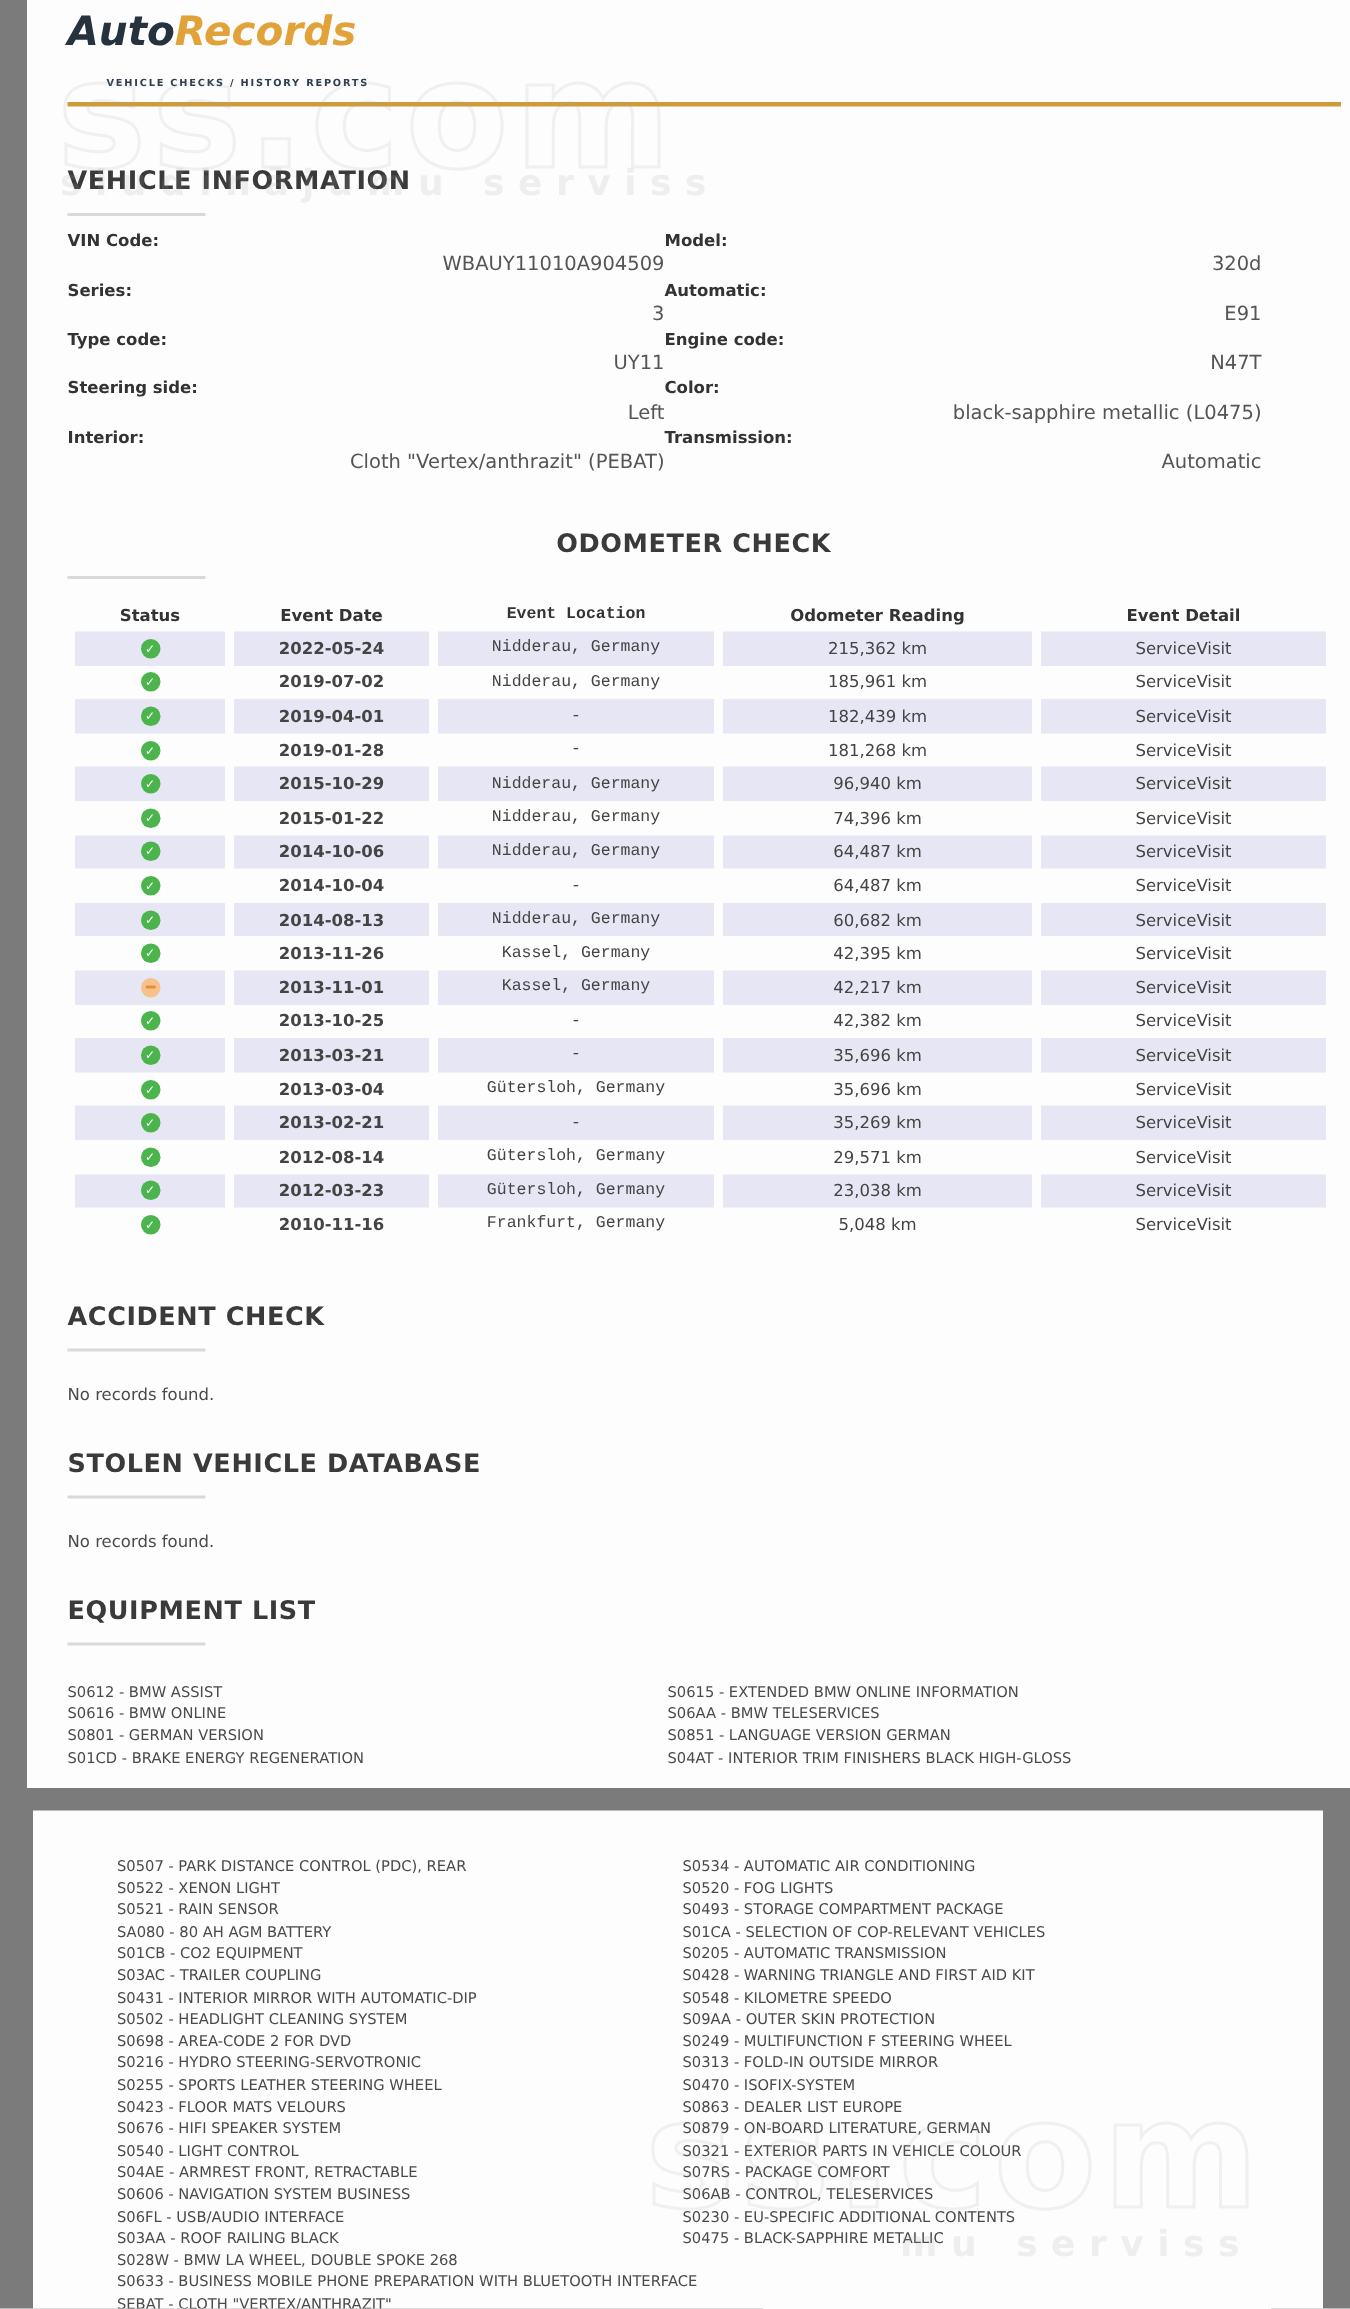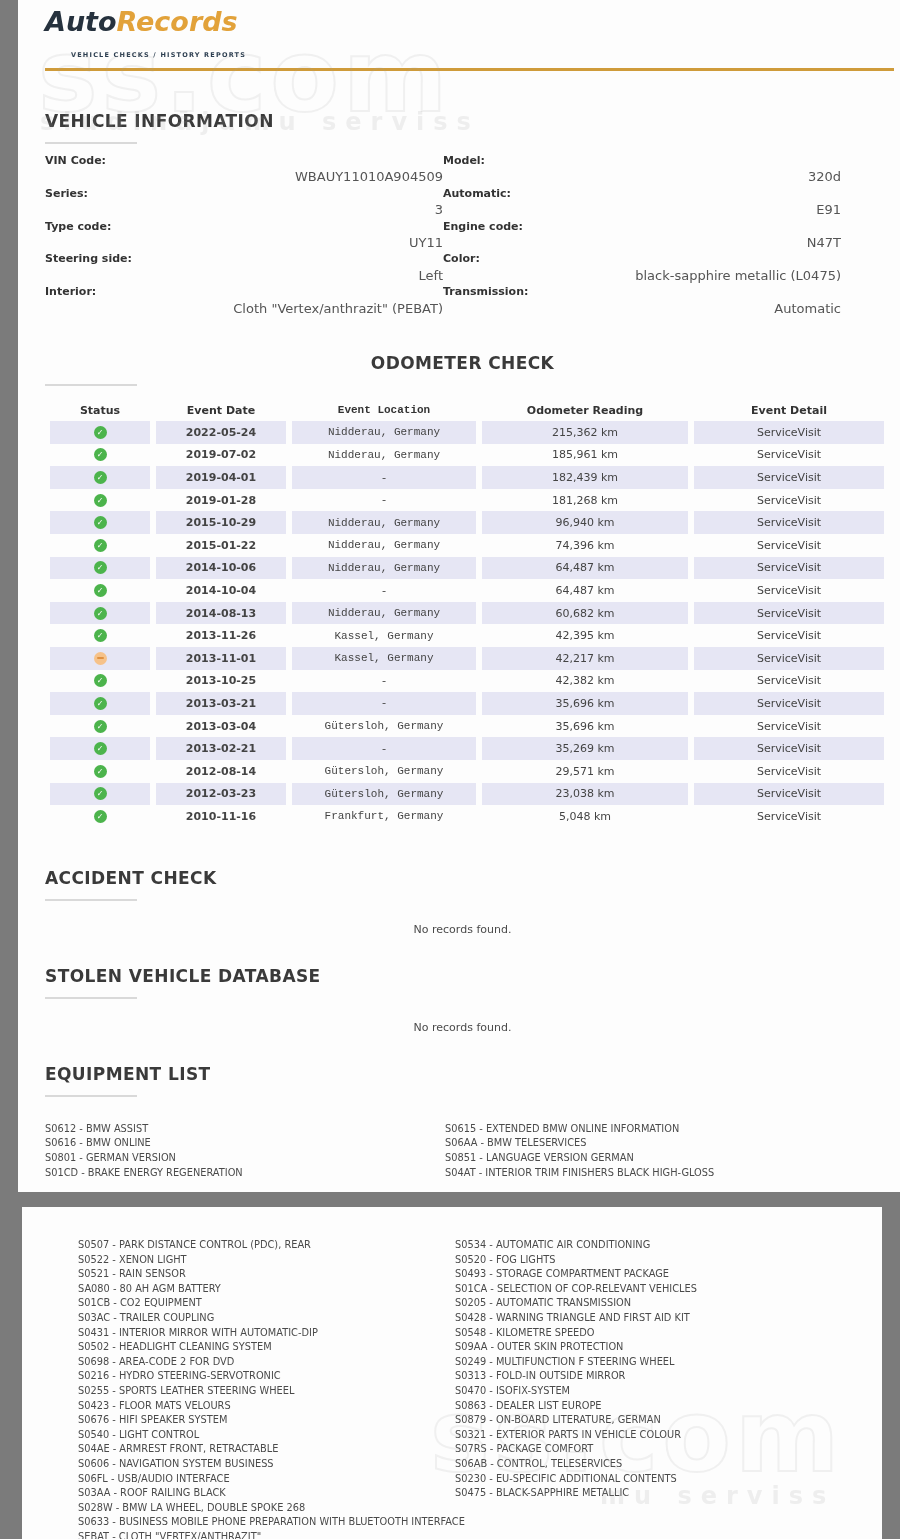--- a/index.html
+++ b/index.html
@@ -22,21 +22,21 @@
   .brandrule{height:3px;background:#cf9b3a;margin-top:9px;width:849px;}
 
   
   .section-title{font-size:17px;font-weight:700;color:#3a3a3a;letter-spacing:0.4px;line-height:20px;}
   .section-rule{width:92px;height:2px;background:#d9d9d9;margin-top:11px;}
   .mt-vehinfo{margin-top:40px;}
   .mt-odo{margin-top:36px;text-align:center;}
   .mt-acc{margin-top:40px;}
   .mt-stolen{margin-top:30px;}
   .mt-equip{margin-top:30px;}
-  .no-records{font-size:11px;color:#4a4a4a;margin-top:22px;text-align:center;}
+  .no-records{font-size:11px;color:#4a4a4a;margin-top:22px;}
 
   
   .info-grid{display:flex;margin-top:9px;}
   .info-col{width:398px;}
   .field{margin:0;}
   .f-label{font-size:11px;font-weight:700;color:#333;line-height:16.4px;}
   .f-value{font-size:13px;color:#555;line-height:16.4px;text-align:right;}
 
   
   .odo-table{margin-top:13px;margin-left:5px;width:834px;}

